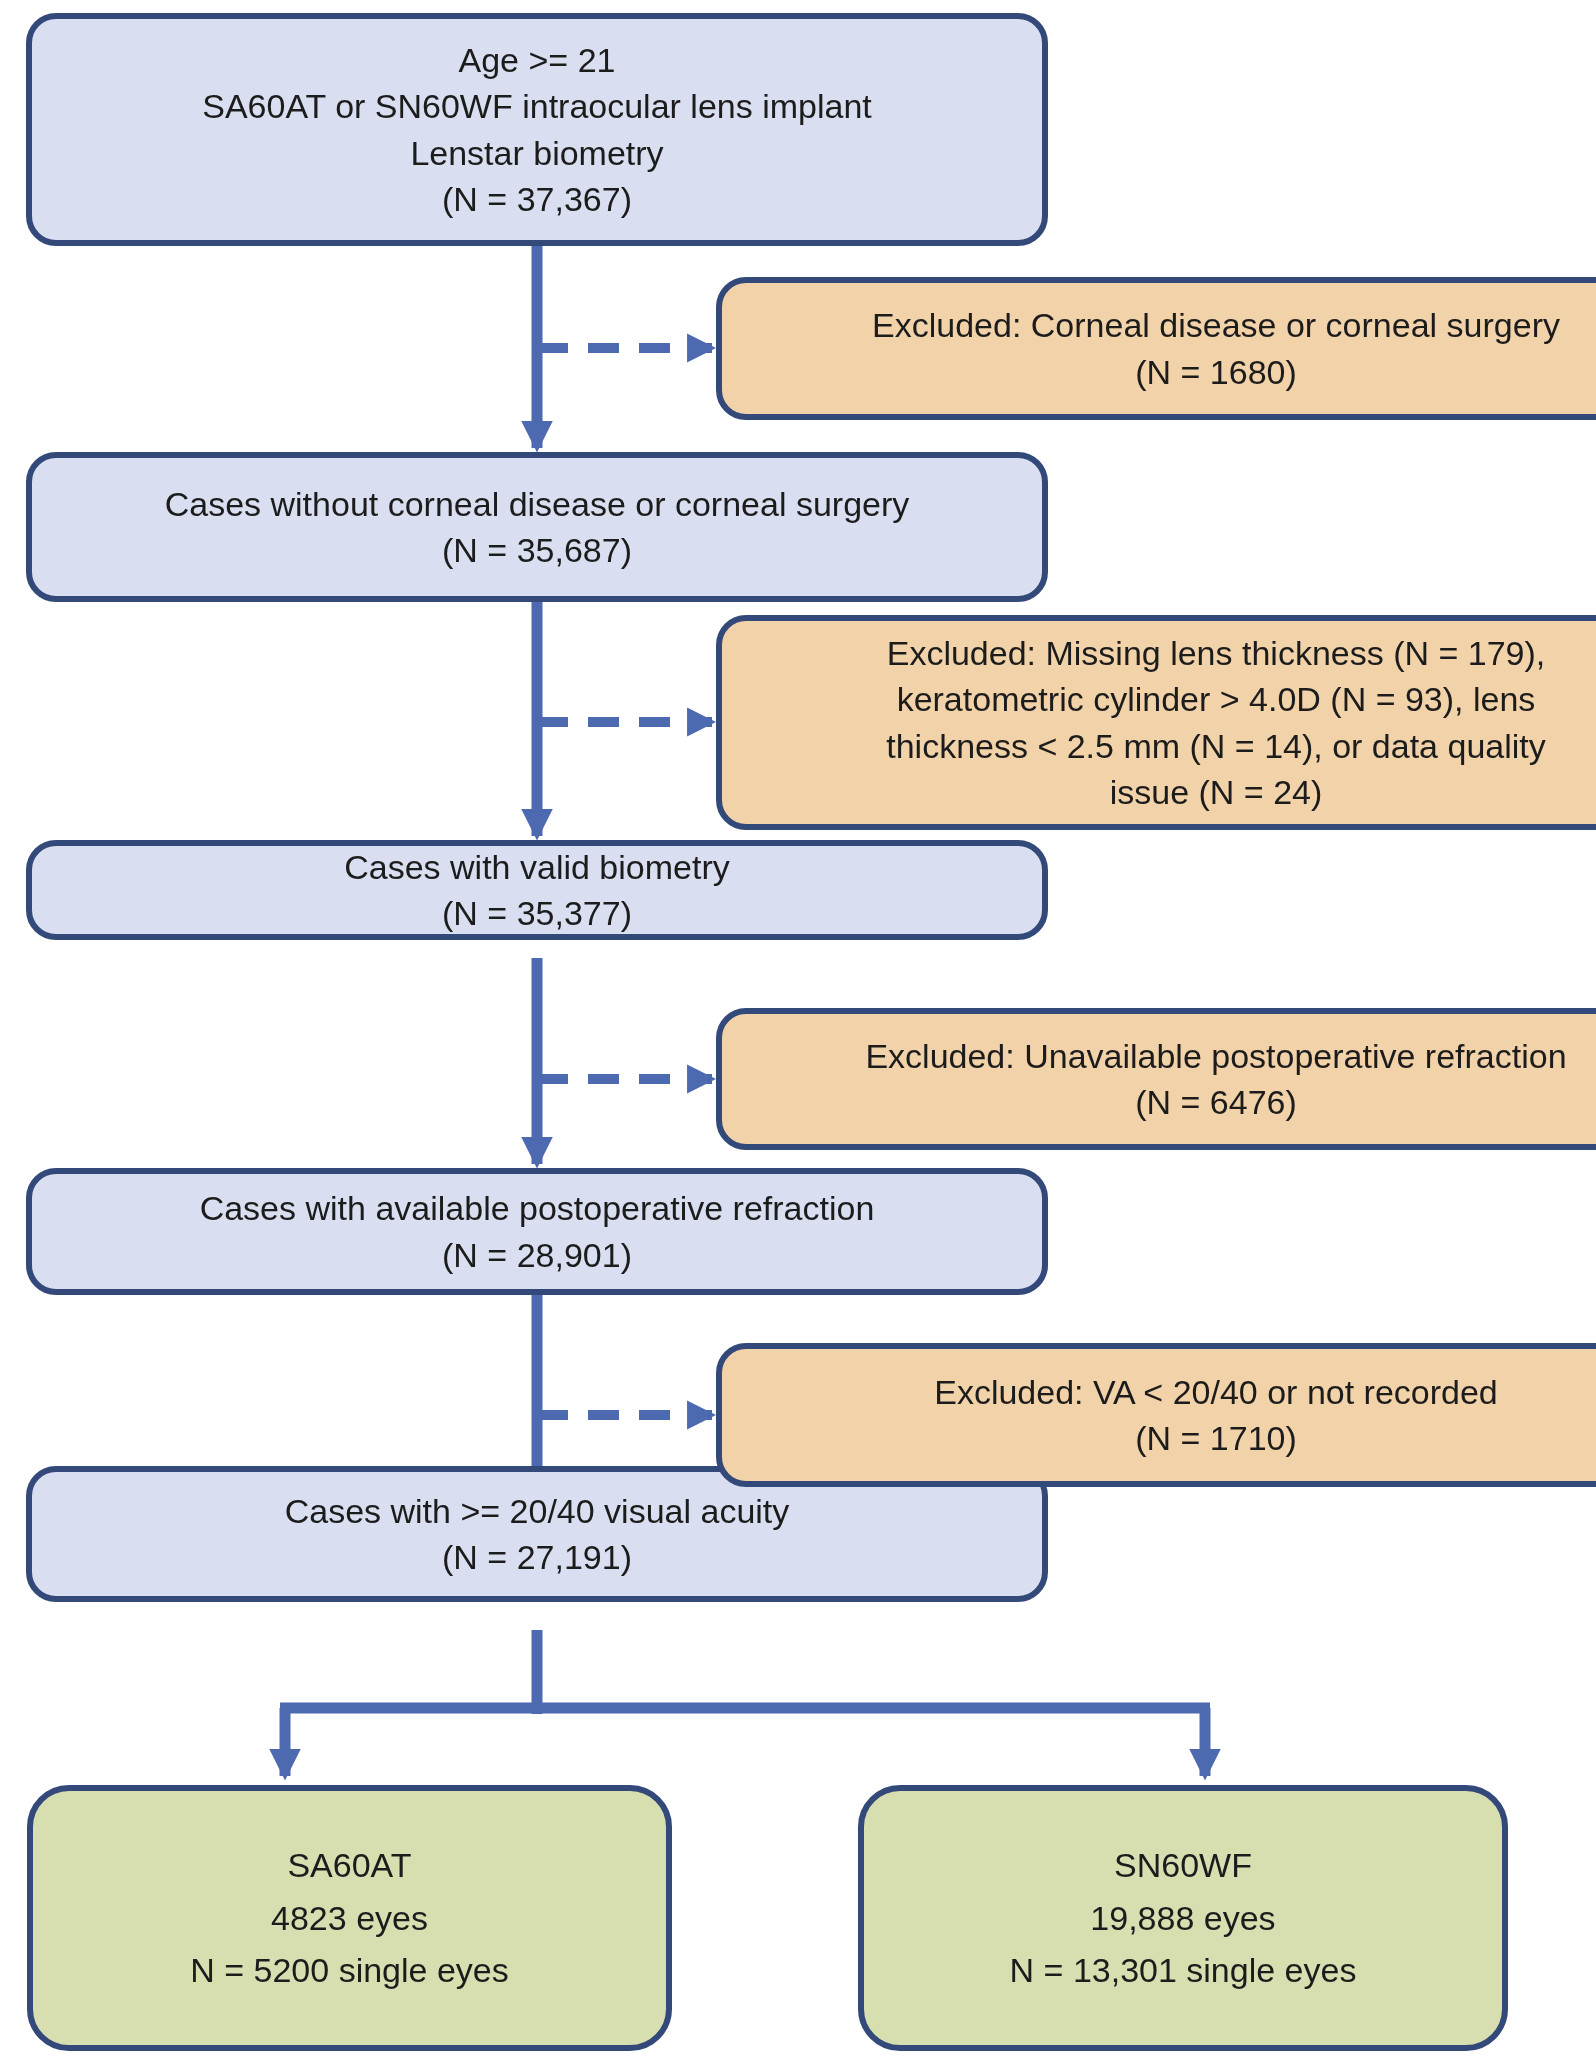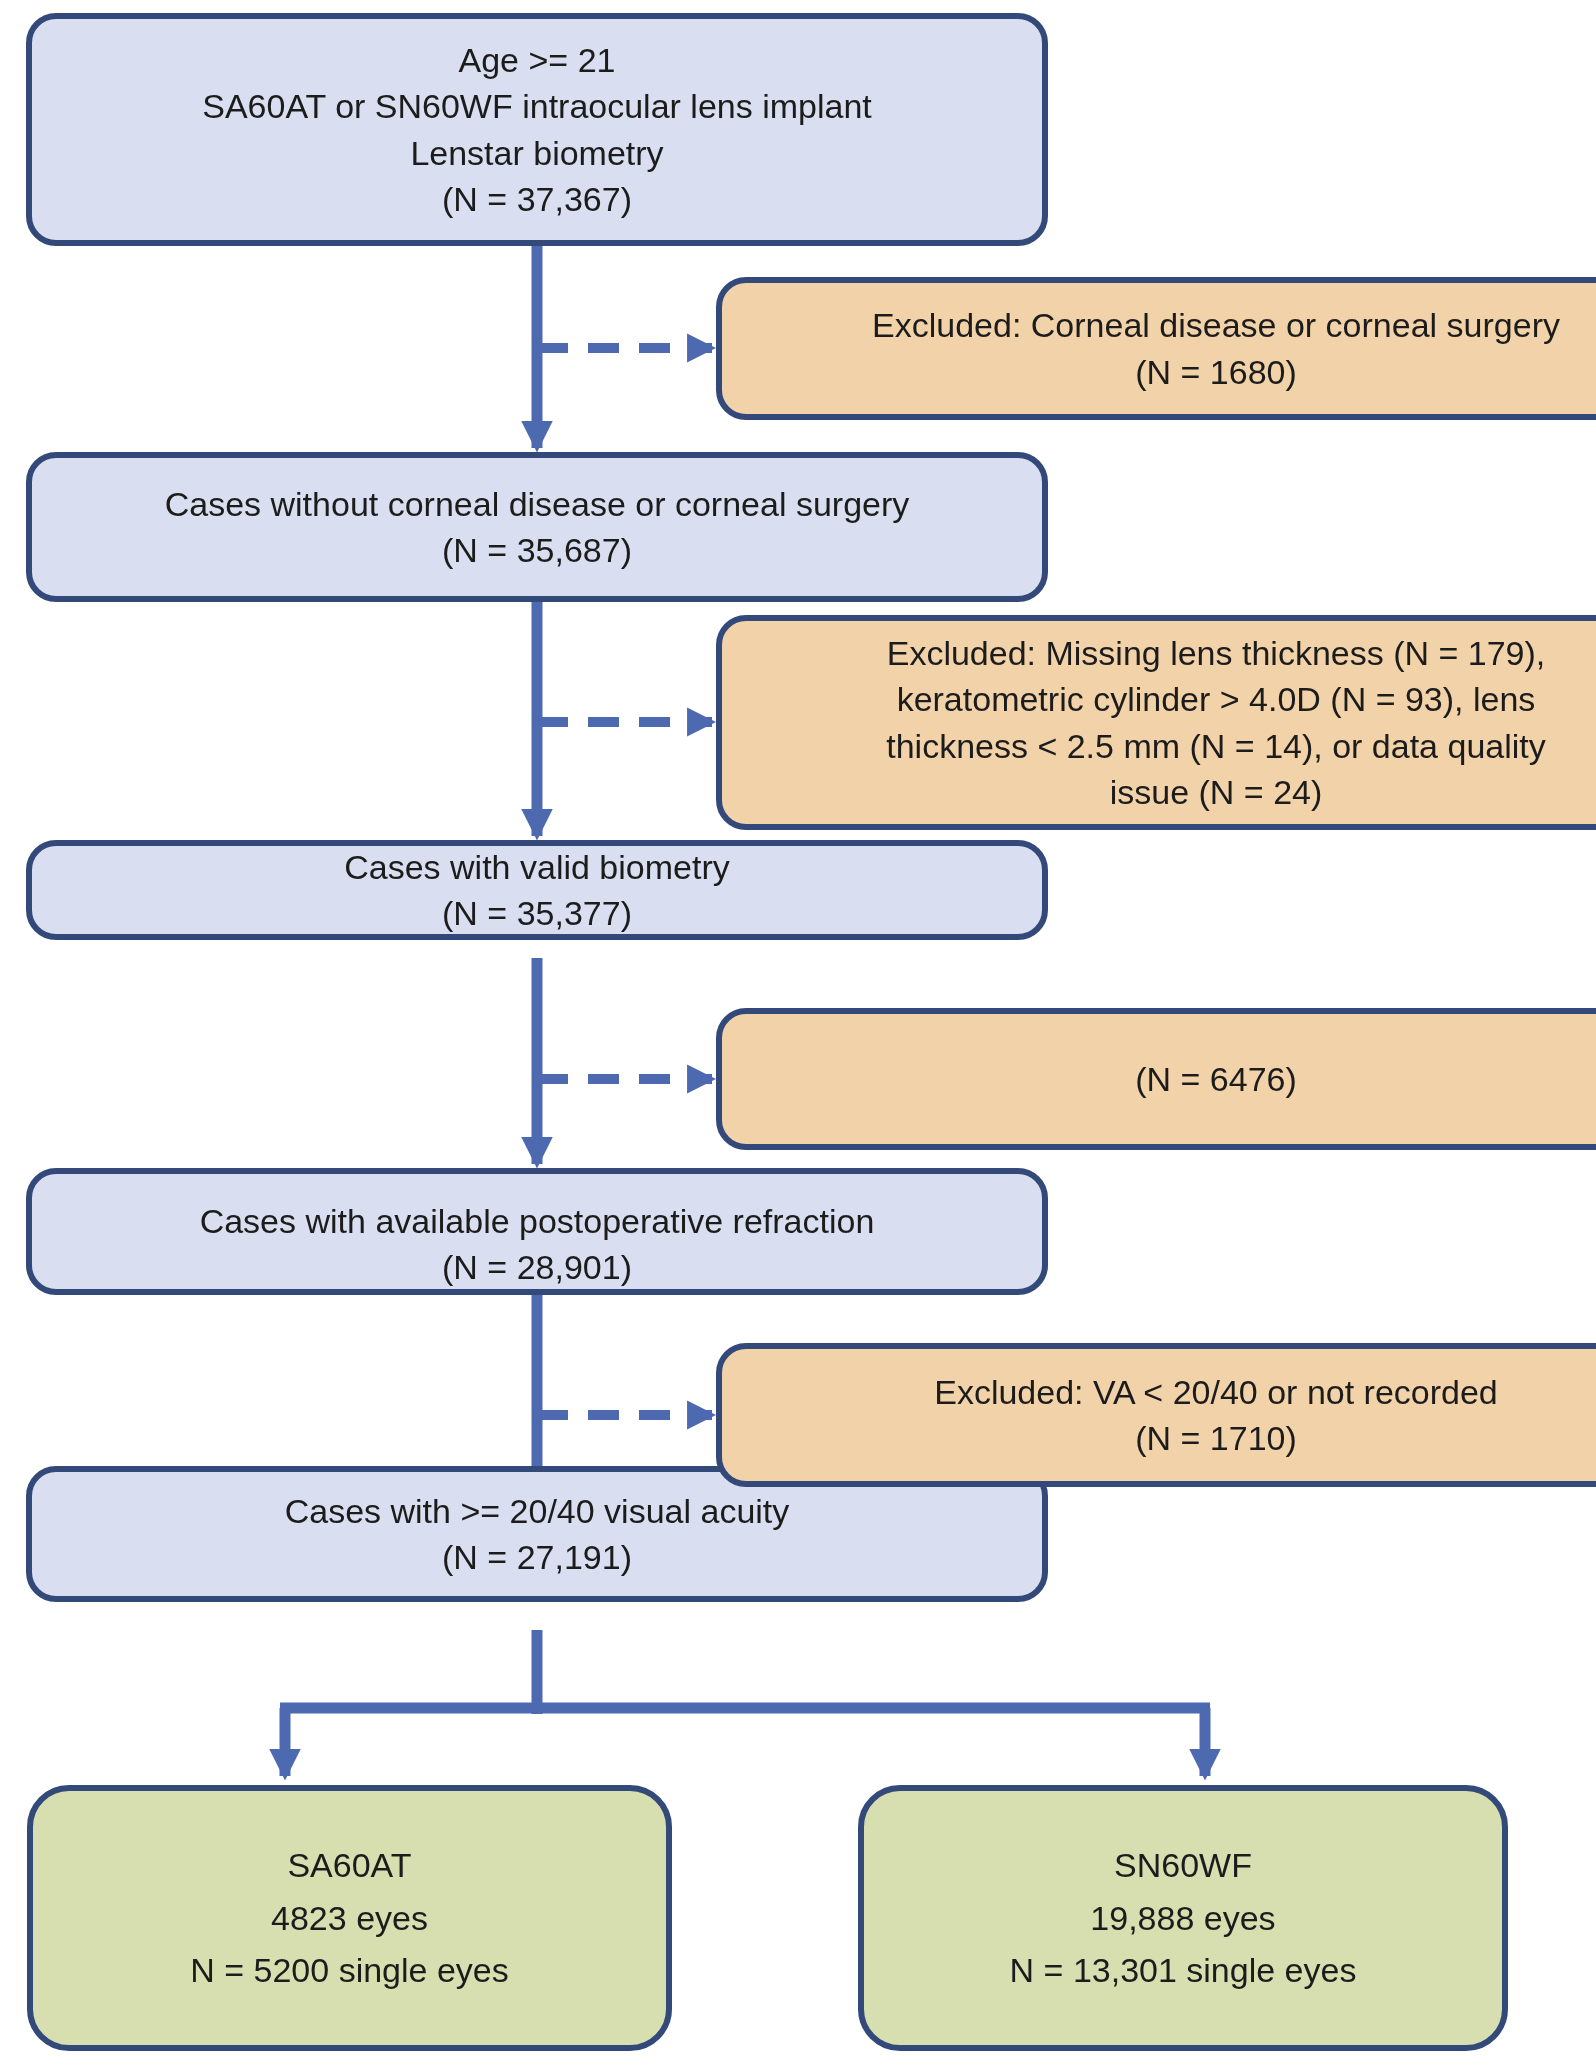--- a/index.html
+++ b/index.html
@@ -90,21 +90,21 @@
   <div class="box main" style="top:452px;height:150px;">
     <div class="line">Cases without corneal disease or corneal surgery</div>
     <div class="line">(N = 35,687)</div>
   </div>
 
   <div class="box main" style="top:840px;height:100px;">
     <div class="line">Cases with valid biometry</div>
     <div class="line">(N = 35,377)</div>
   </div>
 
-  <div class="box main" style="top:1168px;height:127px;justify-content:space-between;">
+  <div class="box main" style="top:1168px;height:127px;">
     <div class="line">Cases with available postoperative refraction</div>
     <div class="line">(N = 28,901)</div>
   </div>
 
   <div class="box main" style="top:1466px;height:136px;">
     <div class="line">Cases with &gt;= 20/40 visual acuity</div>
     <div class="line">(N = 27,191)</div>
   </div>
 
   <div class="box excl" style="top:277px;height:143px;">
@@ -113,20 +113,21 @@
   </div>
 
   <div class="box excl" style="top:615px;height:215px;">
     <div class="line">Excluded: Missing lens thickness (N = 179),</div>
     <div class="line">keratometric cylinder &gt; 4.0D (N = 93), lens</div>
     <div class="line">thickness &lt; 2.5 mm (N = 14), or data quality</div>
     <div class="line">issue (N = 24)</div>
   </div>
 
   <div class="box excl" style="top:1008px;height:142px;">
+    <div class="line">Excluded: Unavailable postoperative refraction</div>
     <div class="line">(N = 6476)</div>
   </div>
 
   <div class="box excl" style="top:1343px;height:144px;">
     <div class="line">Excluded: VA &lt; 20/40 or not recorded</div>
     <div class="line">(N = 1710)</div>
   </div>
 
   <div class="box outcome" style="left:27px;width:645px;">
     <div class="line">SA60AT</div>

